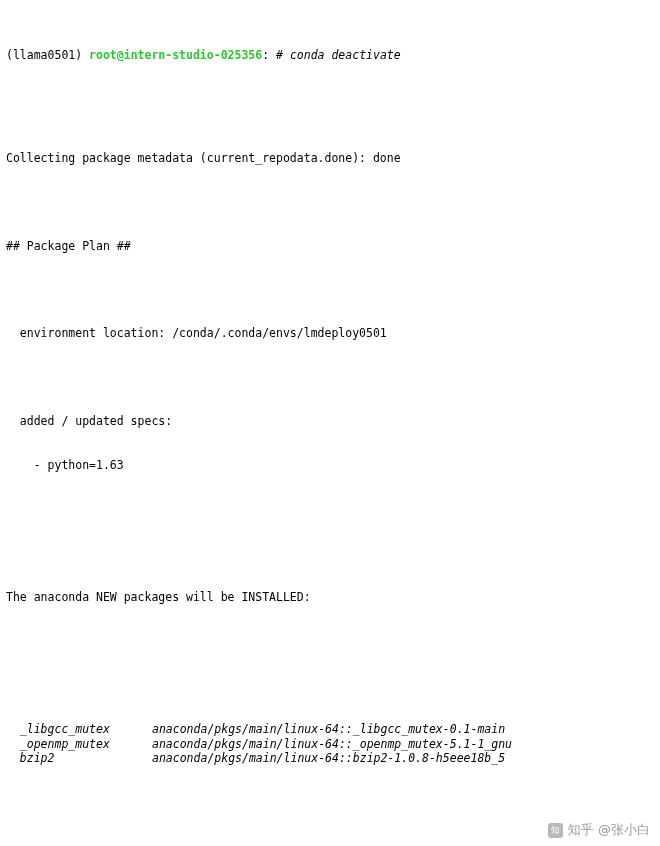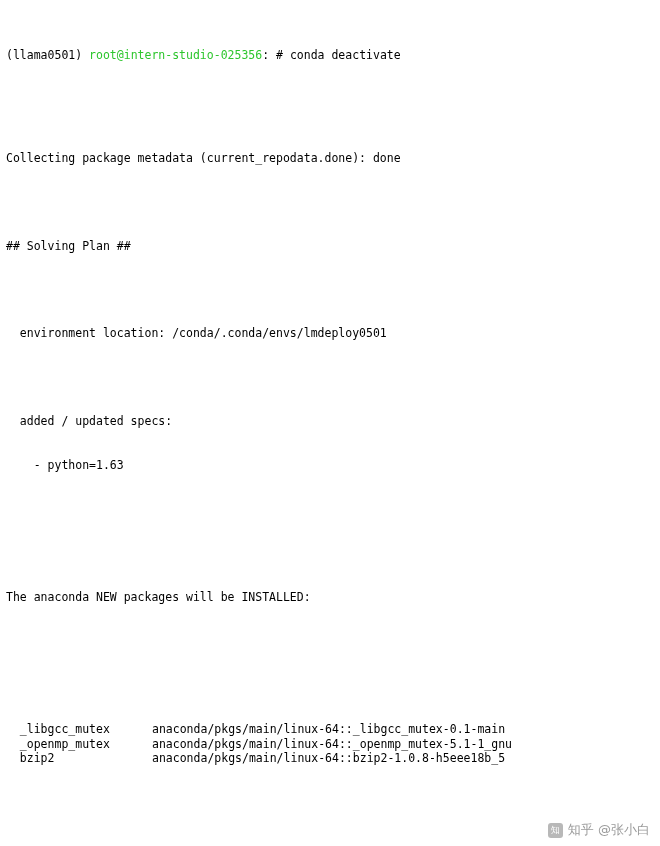--- a/index.html
+++ b/index.html
@@ -20,30 +20,32 @@
   .terminal {
     padding: 4px 6px 0 6px;
     white-space: pre;
   }
   .line {
     white-space: pre;
     min-height: 14.65px;
   }
   .prompt-user {
     color: #2ec62e;
-    font-weight: normal;
+    font-weight: bold;
   }
   .prompt-env {
     color: #000000;
   }
   .prompt-cmd {
     color: #000000;
+    font-style: italic;
   }
   .pkg-row {
     white-space: pre;
+    font-style: italic;
   }
   .pkg-name {
     display: inline-block;
     width: 146px;
   }
   .watermark {
     position: absolute;
     right: 10px;
     bottom: 8px;
     font-family: "DejaVu Sans", "Liberation Sans", sans-serif;
@@ -69,21 +71,21 @@
 <body>
 
 <div class="terminal">
 
   <div class="line"><span class="prompt-env">(llama0501) </span><span class="prompt-user">root@intern-studio-025356</span><span class="prompt-env">: </span><span class="prompt-cmd"># conda deactivate</span></div>
 
 
   <div>
     <div class="line">Collecting package metadata (current_repodata.done): done</div>
     <div class="line">&nbsp;</div>
-    <div class="line">## Solving Plan ##</div>
+    <div class="line">## Package Plan ##</div>
     <div class="line">&nbsp;</div>
     <div class="line">  environment location: /conda/.conda/envs/lmdeploy0501</div>
     <div class="line">&nbsp;</div>
     <div class="line">  added / updated specs:</div>
     <div class="line">    - python=1.63</div>
     <div class="line">&nbsp;</div>
     <div class="line">&nbsp;</div>
     <div class="line">The anaconda NEW packages will be INSTALLED:</div>
     <div class="line">&nbsp;</div>
   </div>

